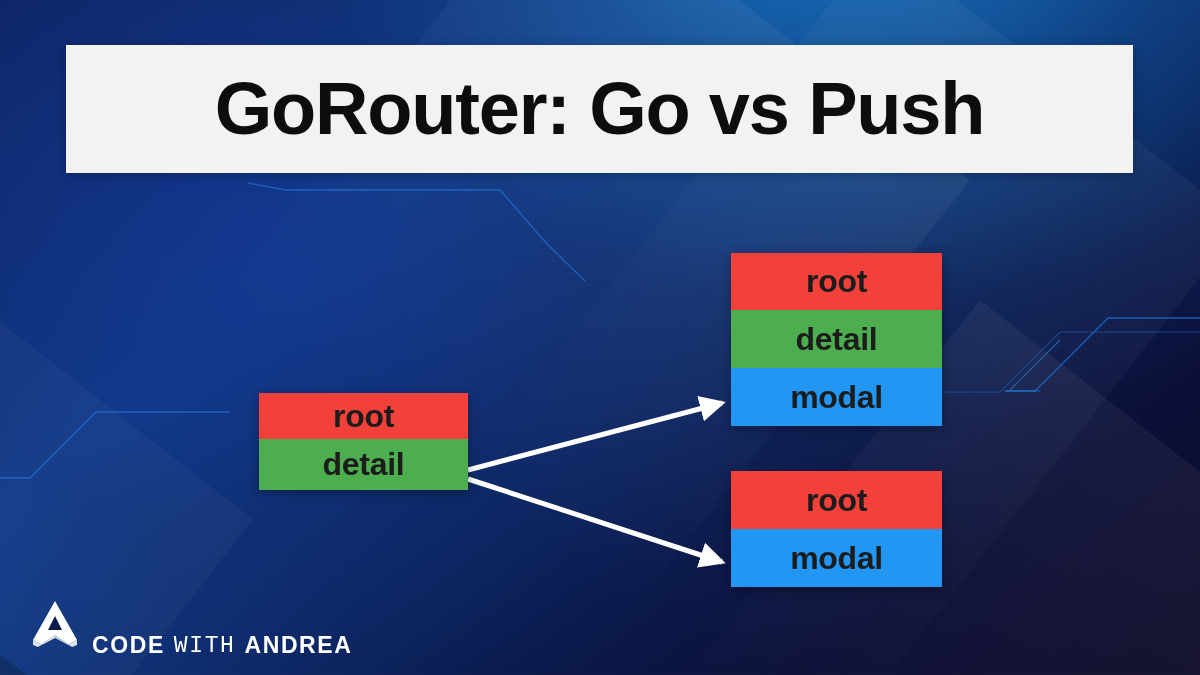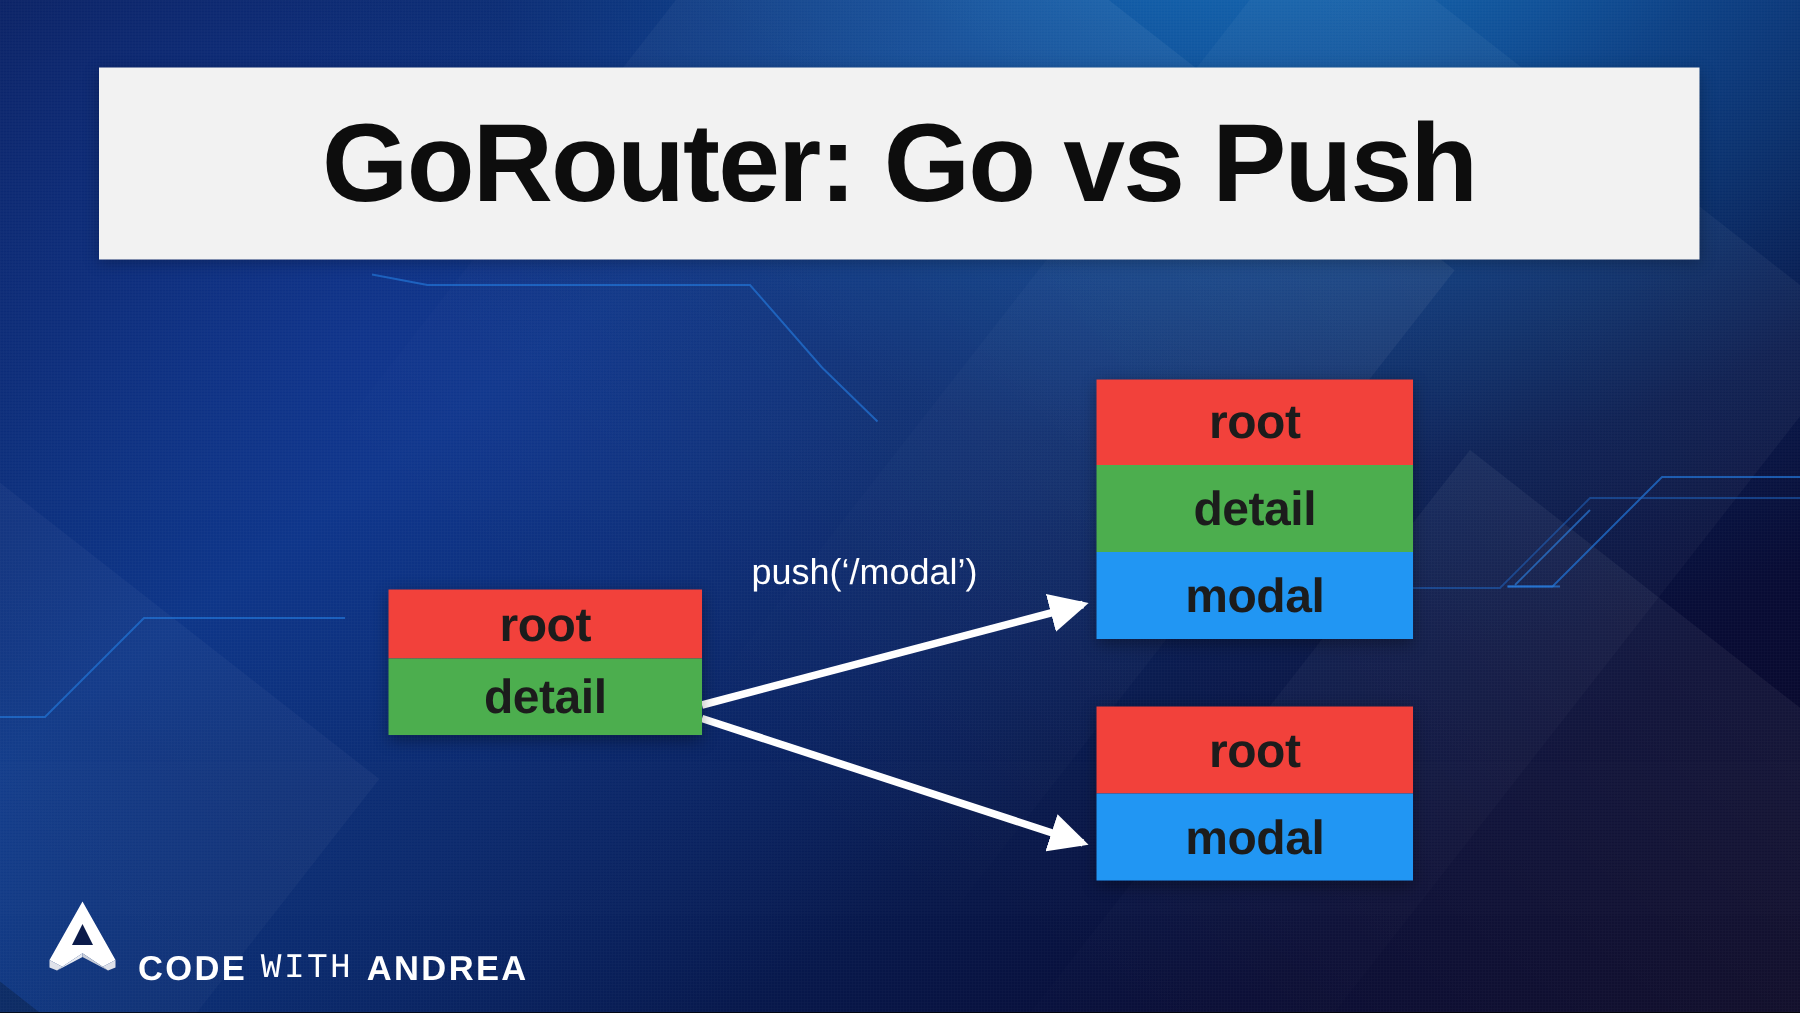--- a/index.html
+++ b/index.html
@@ -137,21 +137,21 @@
     gap: 14px;
   }
   .logo-mark { width: 46px; height: 48px; display: block; }
   .logo-text {
     color: #ffffff;
     font-size: 23px;
     letter-spacing: 1.6px;
     white-space: nowrap;
     display: flex;
     gap: 9px;
-    align-items: flex-start;
+    align-items: flex-end;
     margin-top: 44px;
   }
   .logo-strong { font-weight: bold; }
   .logo-light  { font-weight: normal; font-family: Liberation Mono, monospace; }
 </style>
 </head>
 <body>
 
 <div id="slide">
 
@@ -216,21 +216,20 @@
 
   <div class="stack stack-go">
     <div class="layer" style="height:58px; background:#f2413b;">
       <span>root</span>
     </div>
     <div class="layer" style="height:58px; background:#2196f3;">
       <span>modal</span>
     </div>
   </div>
 
-  <div class="arrow-label label-push">push(‘/modal’)</div>
 
   <div class="logo">
     <svg class="logo-mark" viewBox="0 0 46 48">
       <path d="M23 1 L45 40 L36.5 44.5 L23 35.5 L9.5 44.5 L1 40 Z" fill="#ffffff"></path>
       <path d="M23 16 L30 30 L16 30 Z" fill="#0b1b4a"></path>
       <path d="M1 40 L9.5 44.5 L6 47 L1 45 Z" fill="#dfe2ea"></path>
       <path d="M45 40 L36.5 44.5 L40 47 L45 45 Z" fill="#dfe2ea"></path>
       <path d="M23 35.5 L9.5 44.5 L6 47 L23 38 Z" fill="#e7eaf0"></path>
       <path d="M23 35.5 L36.5 44.5 L40 47 L23 38 Z" fill="#c9ced9"></path>
     </svg>

